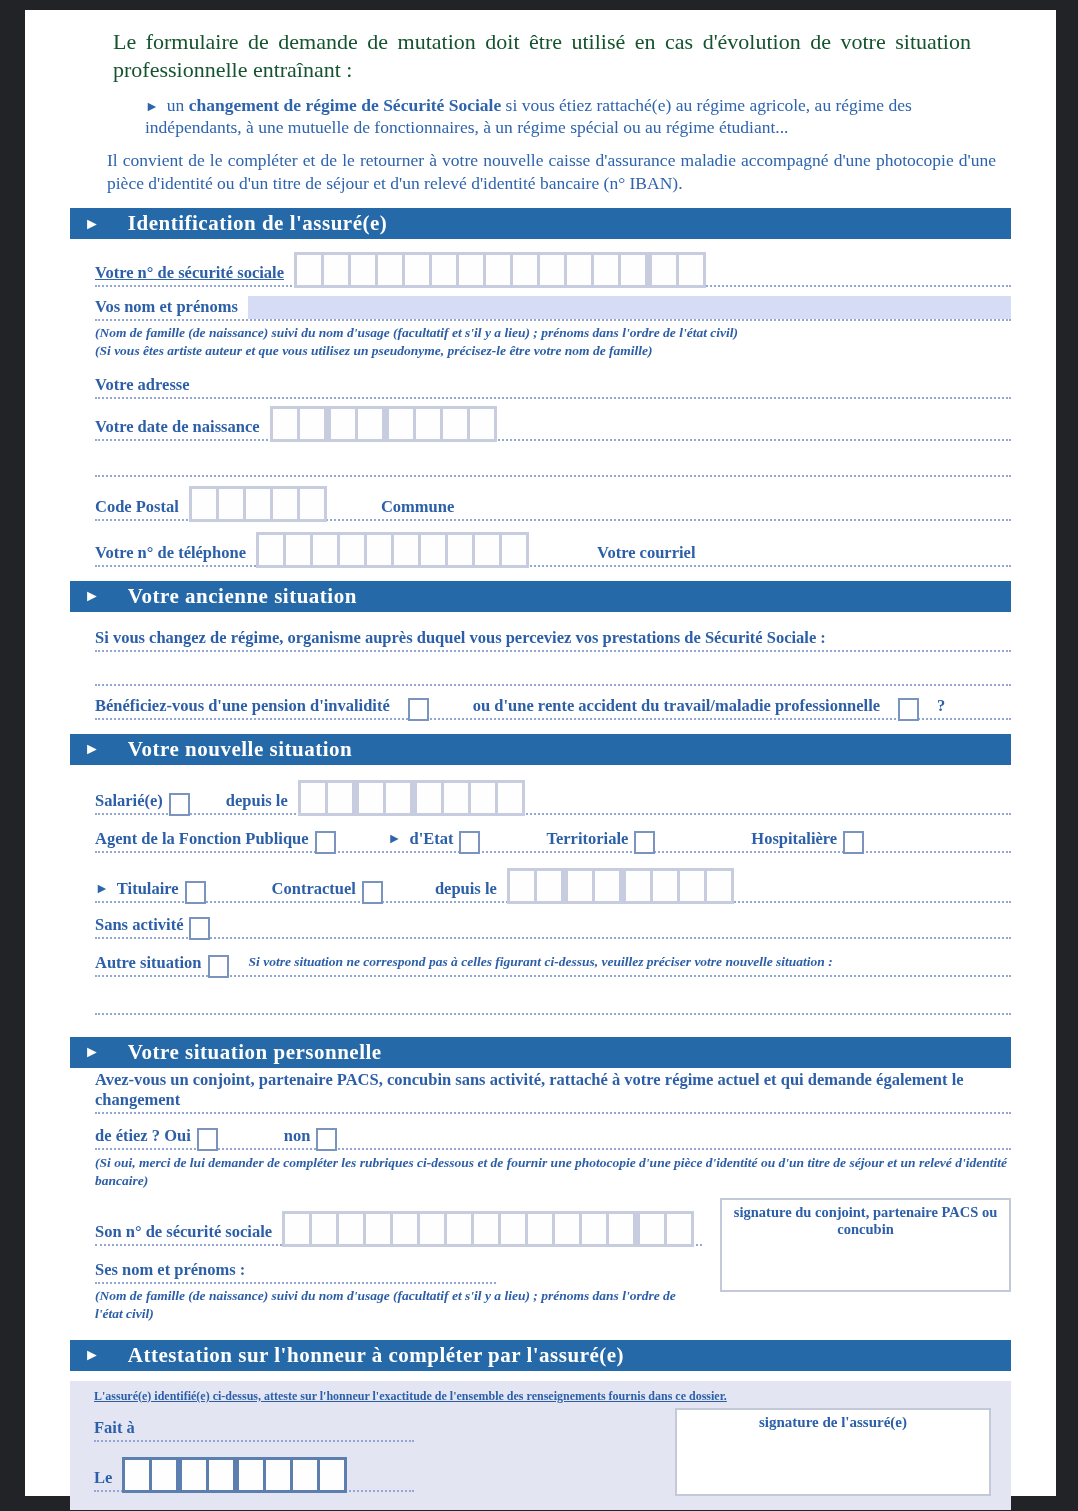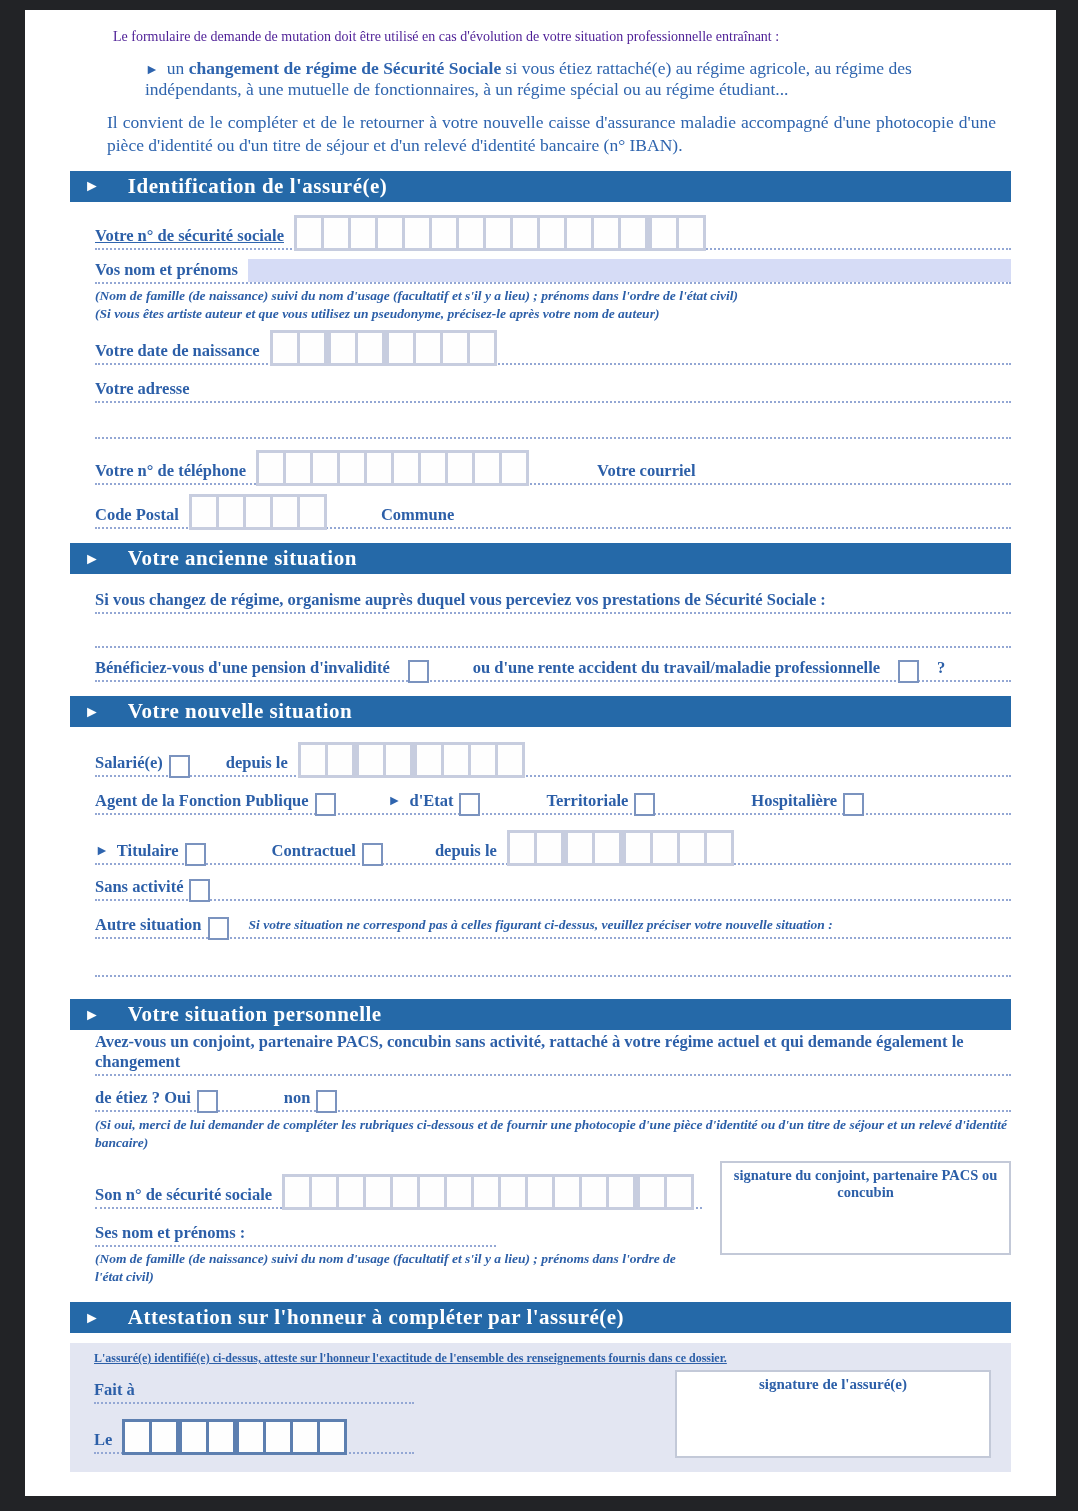--- a/index.html
+++ b/index.html
@@ -1,21 +1,21 @@
 <!DOCTYPE html>
 <html><head>
 <meta charset="utf-8">
 <style>
   html,body{margin:0;padding:0;background:#222326;}
   body{width:1078px;height:1511px;position:relative;font-family:"Liberation Serif",serif;}
   .page{position:absolute;left:25px;top:10px;width:1031px;height:1486px;background:#ffffff;}
   .content{padding:18px 0 0 0;color:#2e64ae;}
 
   h1.title{margin:4px 0 10px 0;text-align:center;font-size:41px;font-weight:bold;color:#8f9fd1;letter-spacing:1px;}
-  .intro{margin:0 85px 0 88px;font-size:14px;line-height:1.25;text-align:justify;color:#4c1d95;}
+  .intro{margin:0 85px 0 88px;font-size:22px;line-height:1.25;text-align:justify;color:#14532d;}
   .intro2{margin:10px 60px 0 82px;font-size:17.5px;line-height:1.3;text-align:justify;color:#2e64ae;}
   .bullet-row{margin:12px 70px 10px 120px;font-size:17.5px;line-height:1.25;color:#2e64ae;}
   .tri{color:#2e64ae;font-size:14px;margin-right:8px;}
   .b{font-weight:bold;}
 
   .bar{margin:14px 45px 0 45px;background:#2569a8;color:#fff;display:flex;align-items:center;height:31px;padding-left:14px;}
   .bar .tri-w{color:#fff;font-size:16px;margin-right:28px;}
   .bar .bar-title{font-size:21px;font-weight:bold;letter-spacing:0.5px;}
 
   .sec{margin:0 45px;padding:2px 0 0 25px;}
@@ -85,81 +85,81 @@
               <span class="cell"></span>
             </span>
           </span>
       <span class="dotfill"></span>
     </div>
     <div class="row" style="min-height:32px;">
       <span class="lab">Vos nom et prénoms</span>
       <span class="band"></span>
     </div>
     <div class="note" style="margin-top:3px;">(Nom de famille (de naissance) suivi du nom d'usage (facultatif et s'il y a lieu) ; prénoms dans l'ordre de l'état civil)</div>
-    <div class="note">(Si vous êtes artiste auteur et que vous utilisez un pseudonyme, précisez-le après votre nom de auteur)</div>
+    <div class="note">(Si vous êtes artiste auteur et que vous utilisez un pseudonyme, précisez-le être votre nom de famille)</div>
+    <div class="row" style="min-height:36px;">
+      <span class="lab">Votre adresse</span>
+      <span class="dotfill"></span>
+    </div>
     <div class="row" style="min-height:40px;">
       <span class="lab">Votre date de naissance</span>
       <span class="boxes">
             <span class="grp">
               <span class="cell"></span>
               <span class="cell"></span>
             </span>
             <span class="grp">
               <span class="cell"></span>
               <span class="cell"></span>
             </span>
             <span class="grp">
               <span class="cell"></span>
               <span class="cell"></span>
               <span class="cell"></span>
               <span class="cell"></span>
             </span>
           </span>
       <span class="dotfill"></span>
     </div>
-    <div class="row" style="min-height:36px;">
-      <span class="lab">Votre adresse</span>
-      <span class="dotfill"></span>
-    </div>
     <div class="row" style="min-height:34px;">
           <span class="dotfill"></span>
         </div>
+    <div class="row" style="min-height:42px;">
+      <span class="lab">Code Postal</span>
+      <span class="boxes">
+            <span class="grp">
+              <span class="cell"></span>
+              <span class="cell"></span>
+              <span class="cell"></span>
+              <span class="cell"></span>
+              <span class="cell"></span>
+            </span>
+          </span>
+      <span class="gap12"></span>
+      <span class="lab">Commune</span>
+      <span class="dotfill"></span>
+    </div>
     <div class="row" style="min-height:44px;">
       <span class="lab">Votre n° de téléphone</span>
       <span class="boxes">
             <span class="grp">
               <span class="cell"></span>
               <span class="cell"></span>
               <span class="cell"></span>
               <span class="cell"></span>
               <span class="cell"></span>
               <span class="cell"></span>
               <span class="cell"></span>
               <span class="cell"></span>
               <span class="cell"></span>
               <span class="cell"></span>
             </span>
           </span>
       <span class="gap16"></span>
       <span class="lab">Votre courriel</span>
-      <span class="dotfill"></span>
-    </div>
-    <div class="row" style="min-height:42px;">
-      <span class="lab">Code Postal</span>
-      <span class="boxes">
-            <span class="grp">
-              <span class="cell"></span>
-              <span class="cell"></span>
-              <span class="cell"></span>
-              <span class="cell"></span>
-              <span class="cell"></span>
-            </span>
-          </span>
-      <span class="gap12"></span>
-      <span class="lab">Commune</span>
       <span class="dotfill"></span>
     </div>
   </div>
 
   <div class="bar">
     <span class="tri-w">►</span>
     <span class="bar-title">Votre ancienne situation</span>
   </div>
   <div class="sec">
     <div class="row" style="min-height:36px;">

